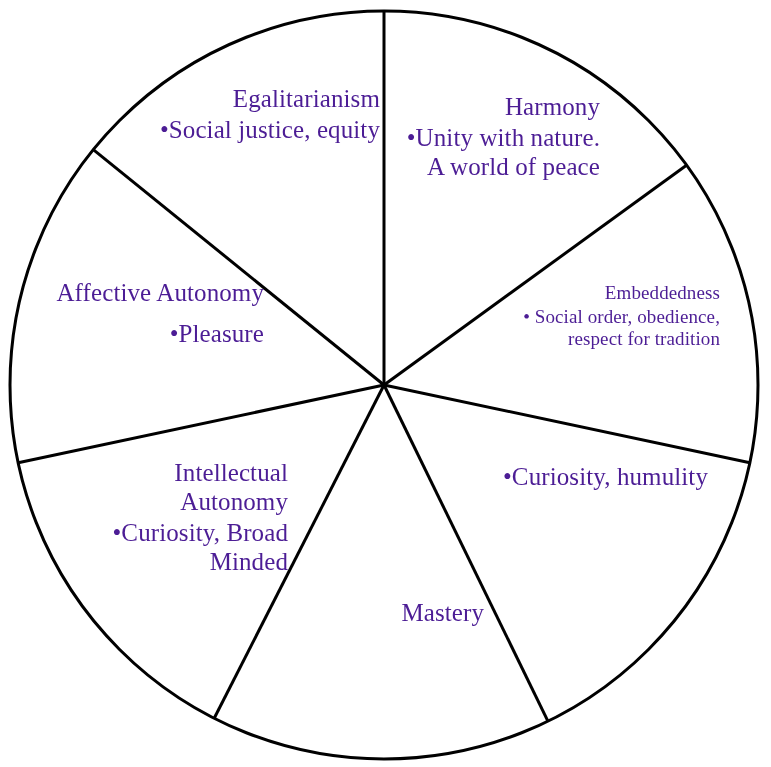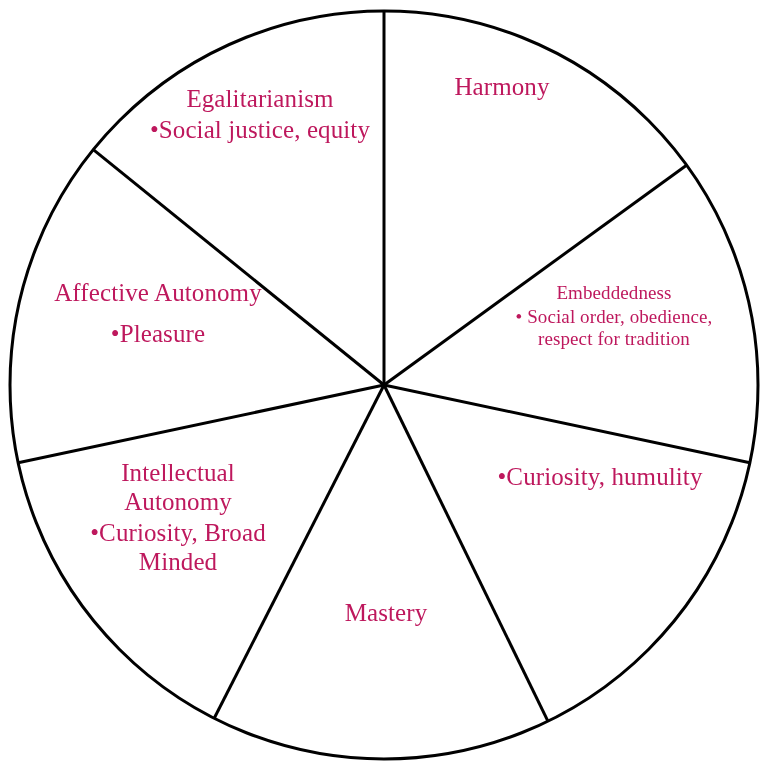--- a/index.html
+++ b/index.html
@@ -25,42 +25,42 @@
   }
   svg.wheel-canvas {
     position: absolute;
     left: 0;
     top: 0;
     width: 771px;
     height: 767px;
   }
   .sector-label {
     position: absolute;
-    text-align: center;
+    text-align: right;
     line-height: 1.16;
-    color: #be185d;
+    color: #4c1d95;
     white-space: normal;
   }
   .sector-title {
     display: block;
     font-size: 25px;
     letter-spacing: 0.1px;
   }
   .sector-desc {
     display: block;
     font-size: 25px;
     letter-spacing: 0.1px;
   }
   
   .sector-label.small .sector-title { font-size: 19px; }
   .sector-label.small .sector-desc  { font-size: 19px; }
 
   
   #label-egalitarianism { left: 140px; top: 84px;  width: 240px; }
-  #label-harmony        { left: 404px; top: 72px;  width: 196px; }
+  #label-harmony        { left: 404px; top: 92px;  width: 196px; }
   #label-embeddedness   { left: 508px; top: 282px; width: 212px; }
   #label-hierachy       { left: 492px; top: 458px; width: 216px; }
   #label-mastery        { left: 288px; top: 598px; width: 196px; }
   #label-intellectual   { left: 68px;  top: 458px; width: 220px; }
   #label-affective      { left: 52px;  top: 278px; width: 212px; }
 
   #label-harmony .sector-desc,
   #label-egalitarianism .sector-desc,
   #label-intellectual .sector-desc,
   #label-hierachy .sector-desc,
@@ -91,20 +91,21 @@
     <line x1="384" y1="385" x2="93.3" y2="149.6" stroke="#000000" stroke-width="3" stroke-linecap="butt"></line>
   </svg>
 
   <div class="sector-label" id="label-egalitarianism">
     <span class="sector-title">Egalitarianism</span>
     <span class="sector-desc">•Social justice, equity</span>
   </div>
 
   <div class="sector-label" id="label-harmony">
     <span class="sector-title">Harmony</span>
+    <span class="sector-desc">•Unity with nature. A world of peace</span>
   </div>
 
   <div class="sector-label small" id="label-embeddedness">
     <span class="sector-title">Embeddedness</span>
     <span class="sector-desc">• Social order, obedience, respect for tradition</span>
   </div>
 
   <div class="sector-label" id="label-hierachy">
     <span class="sector-desc">•Curiosity, humulity</span>
   </div>

